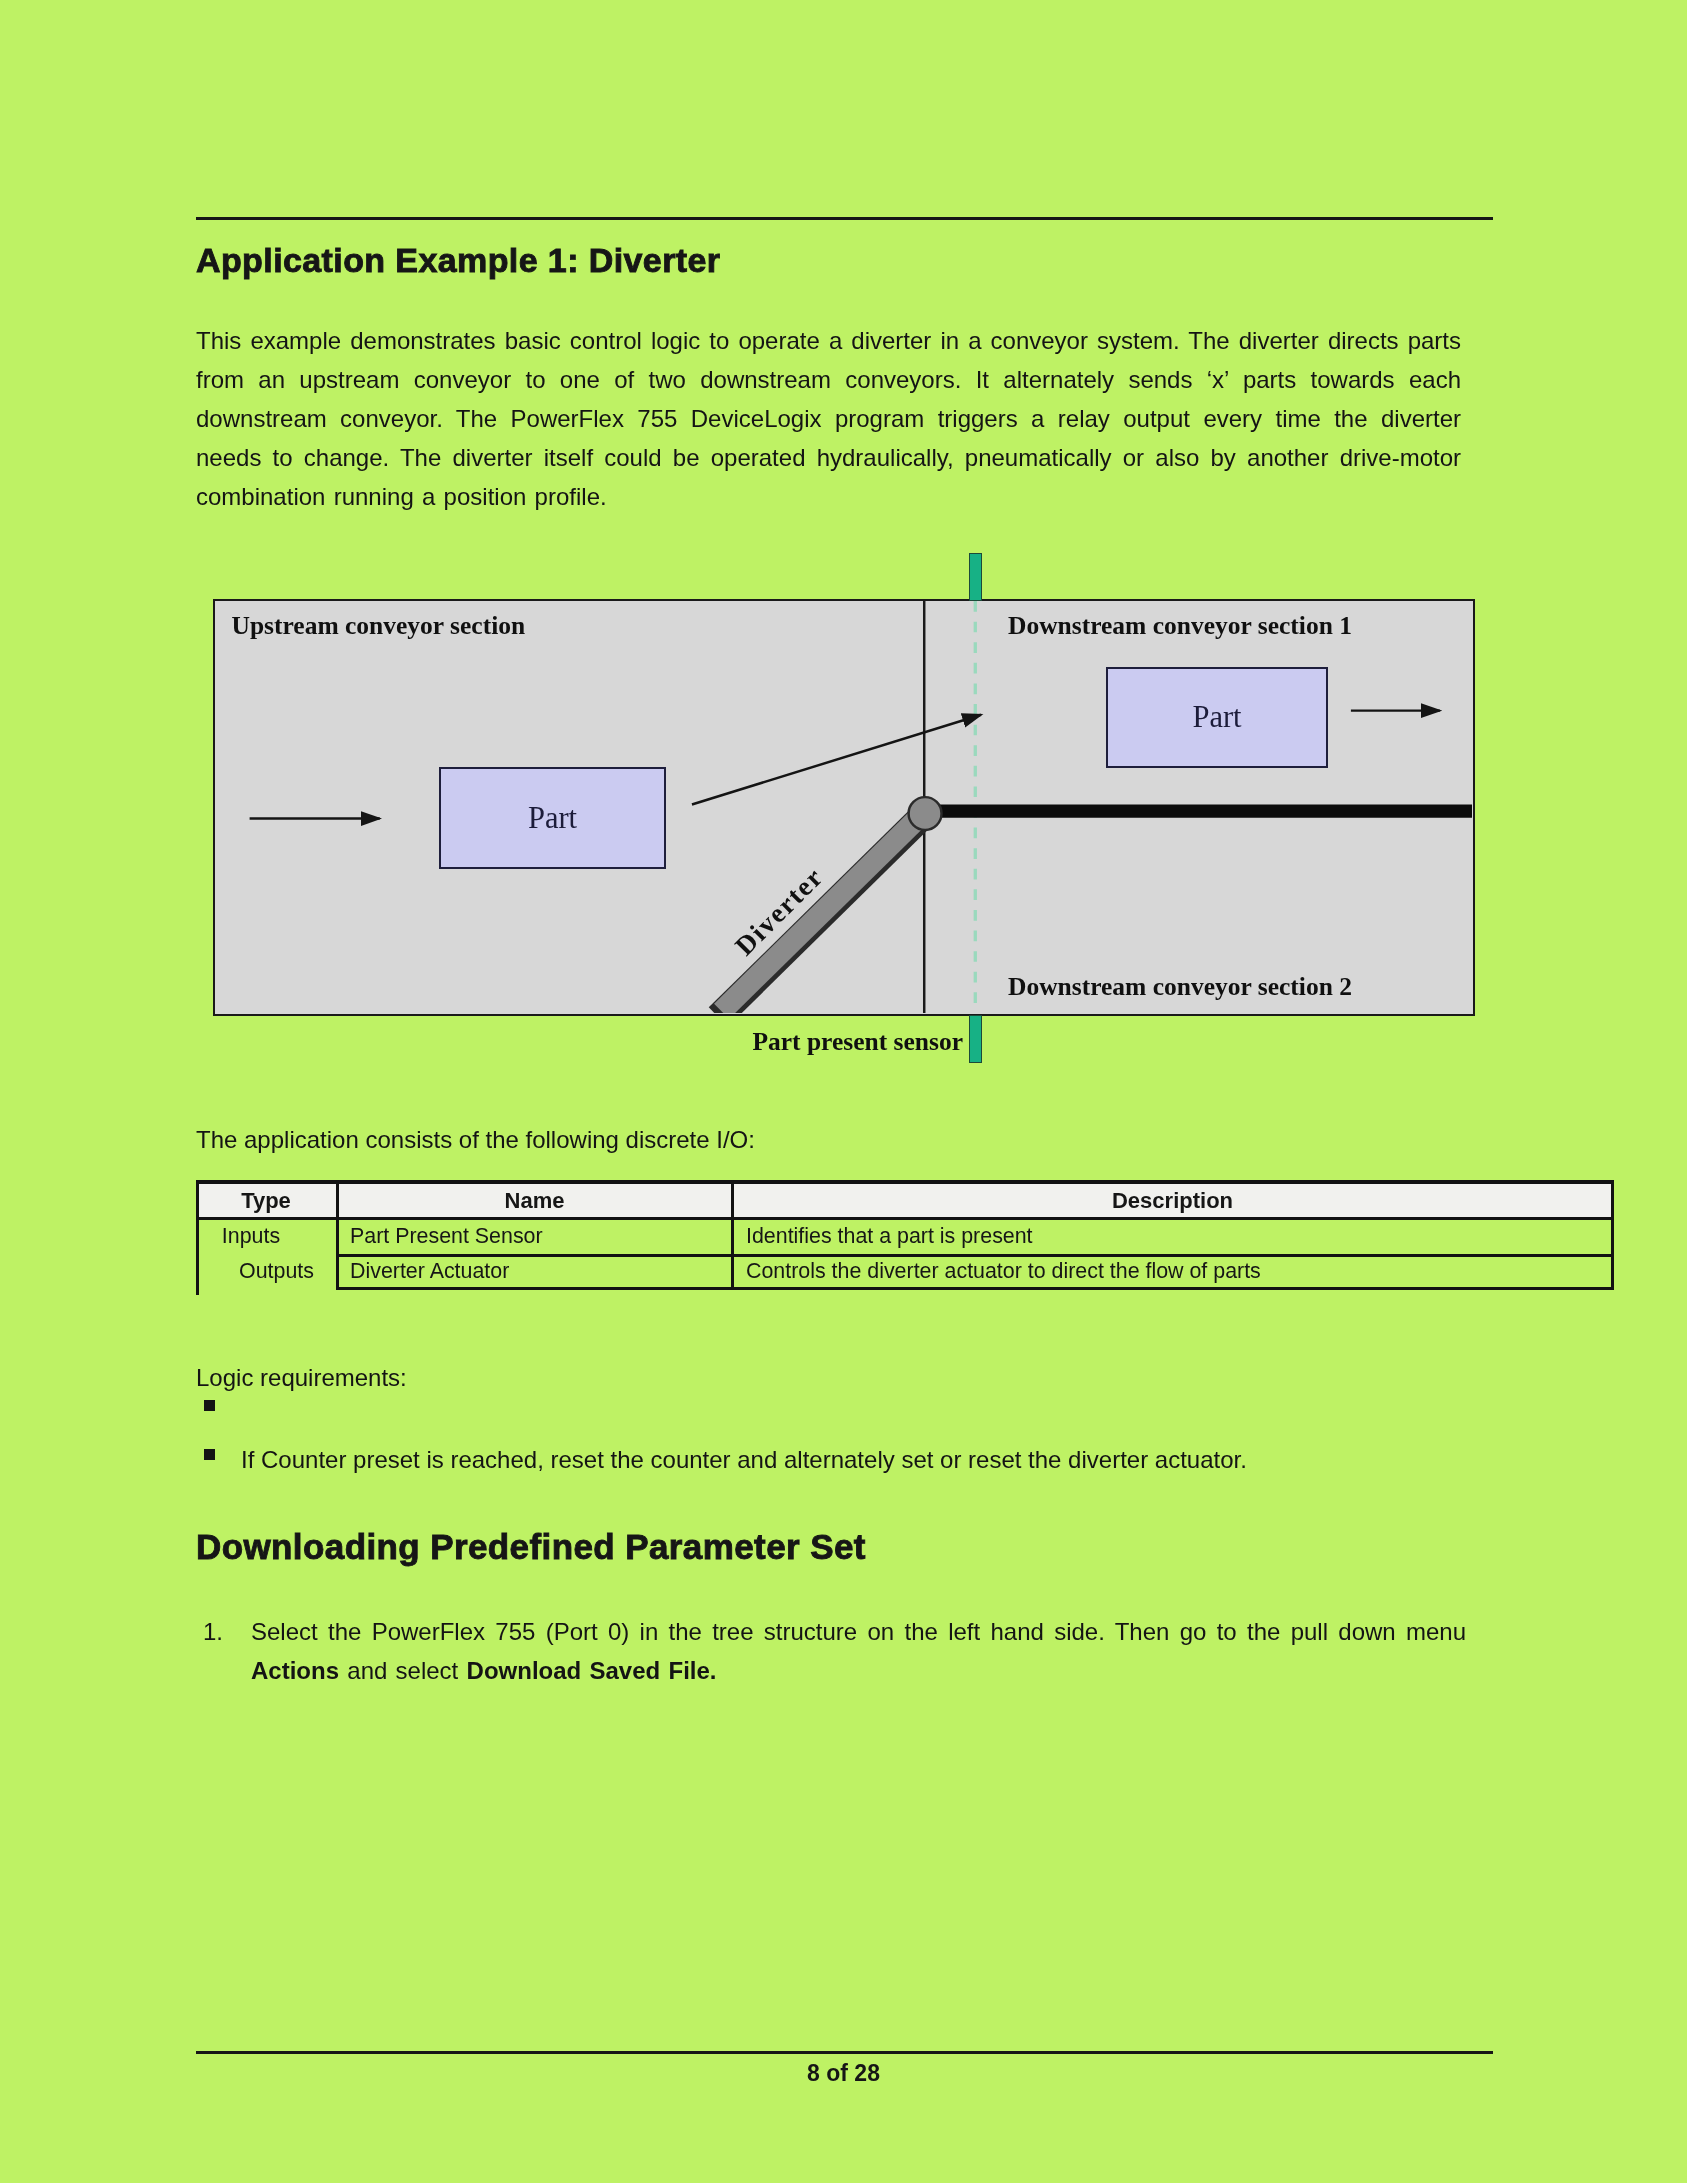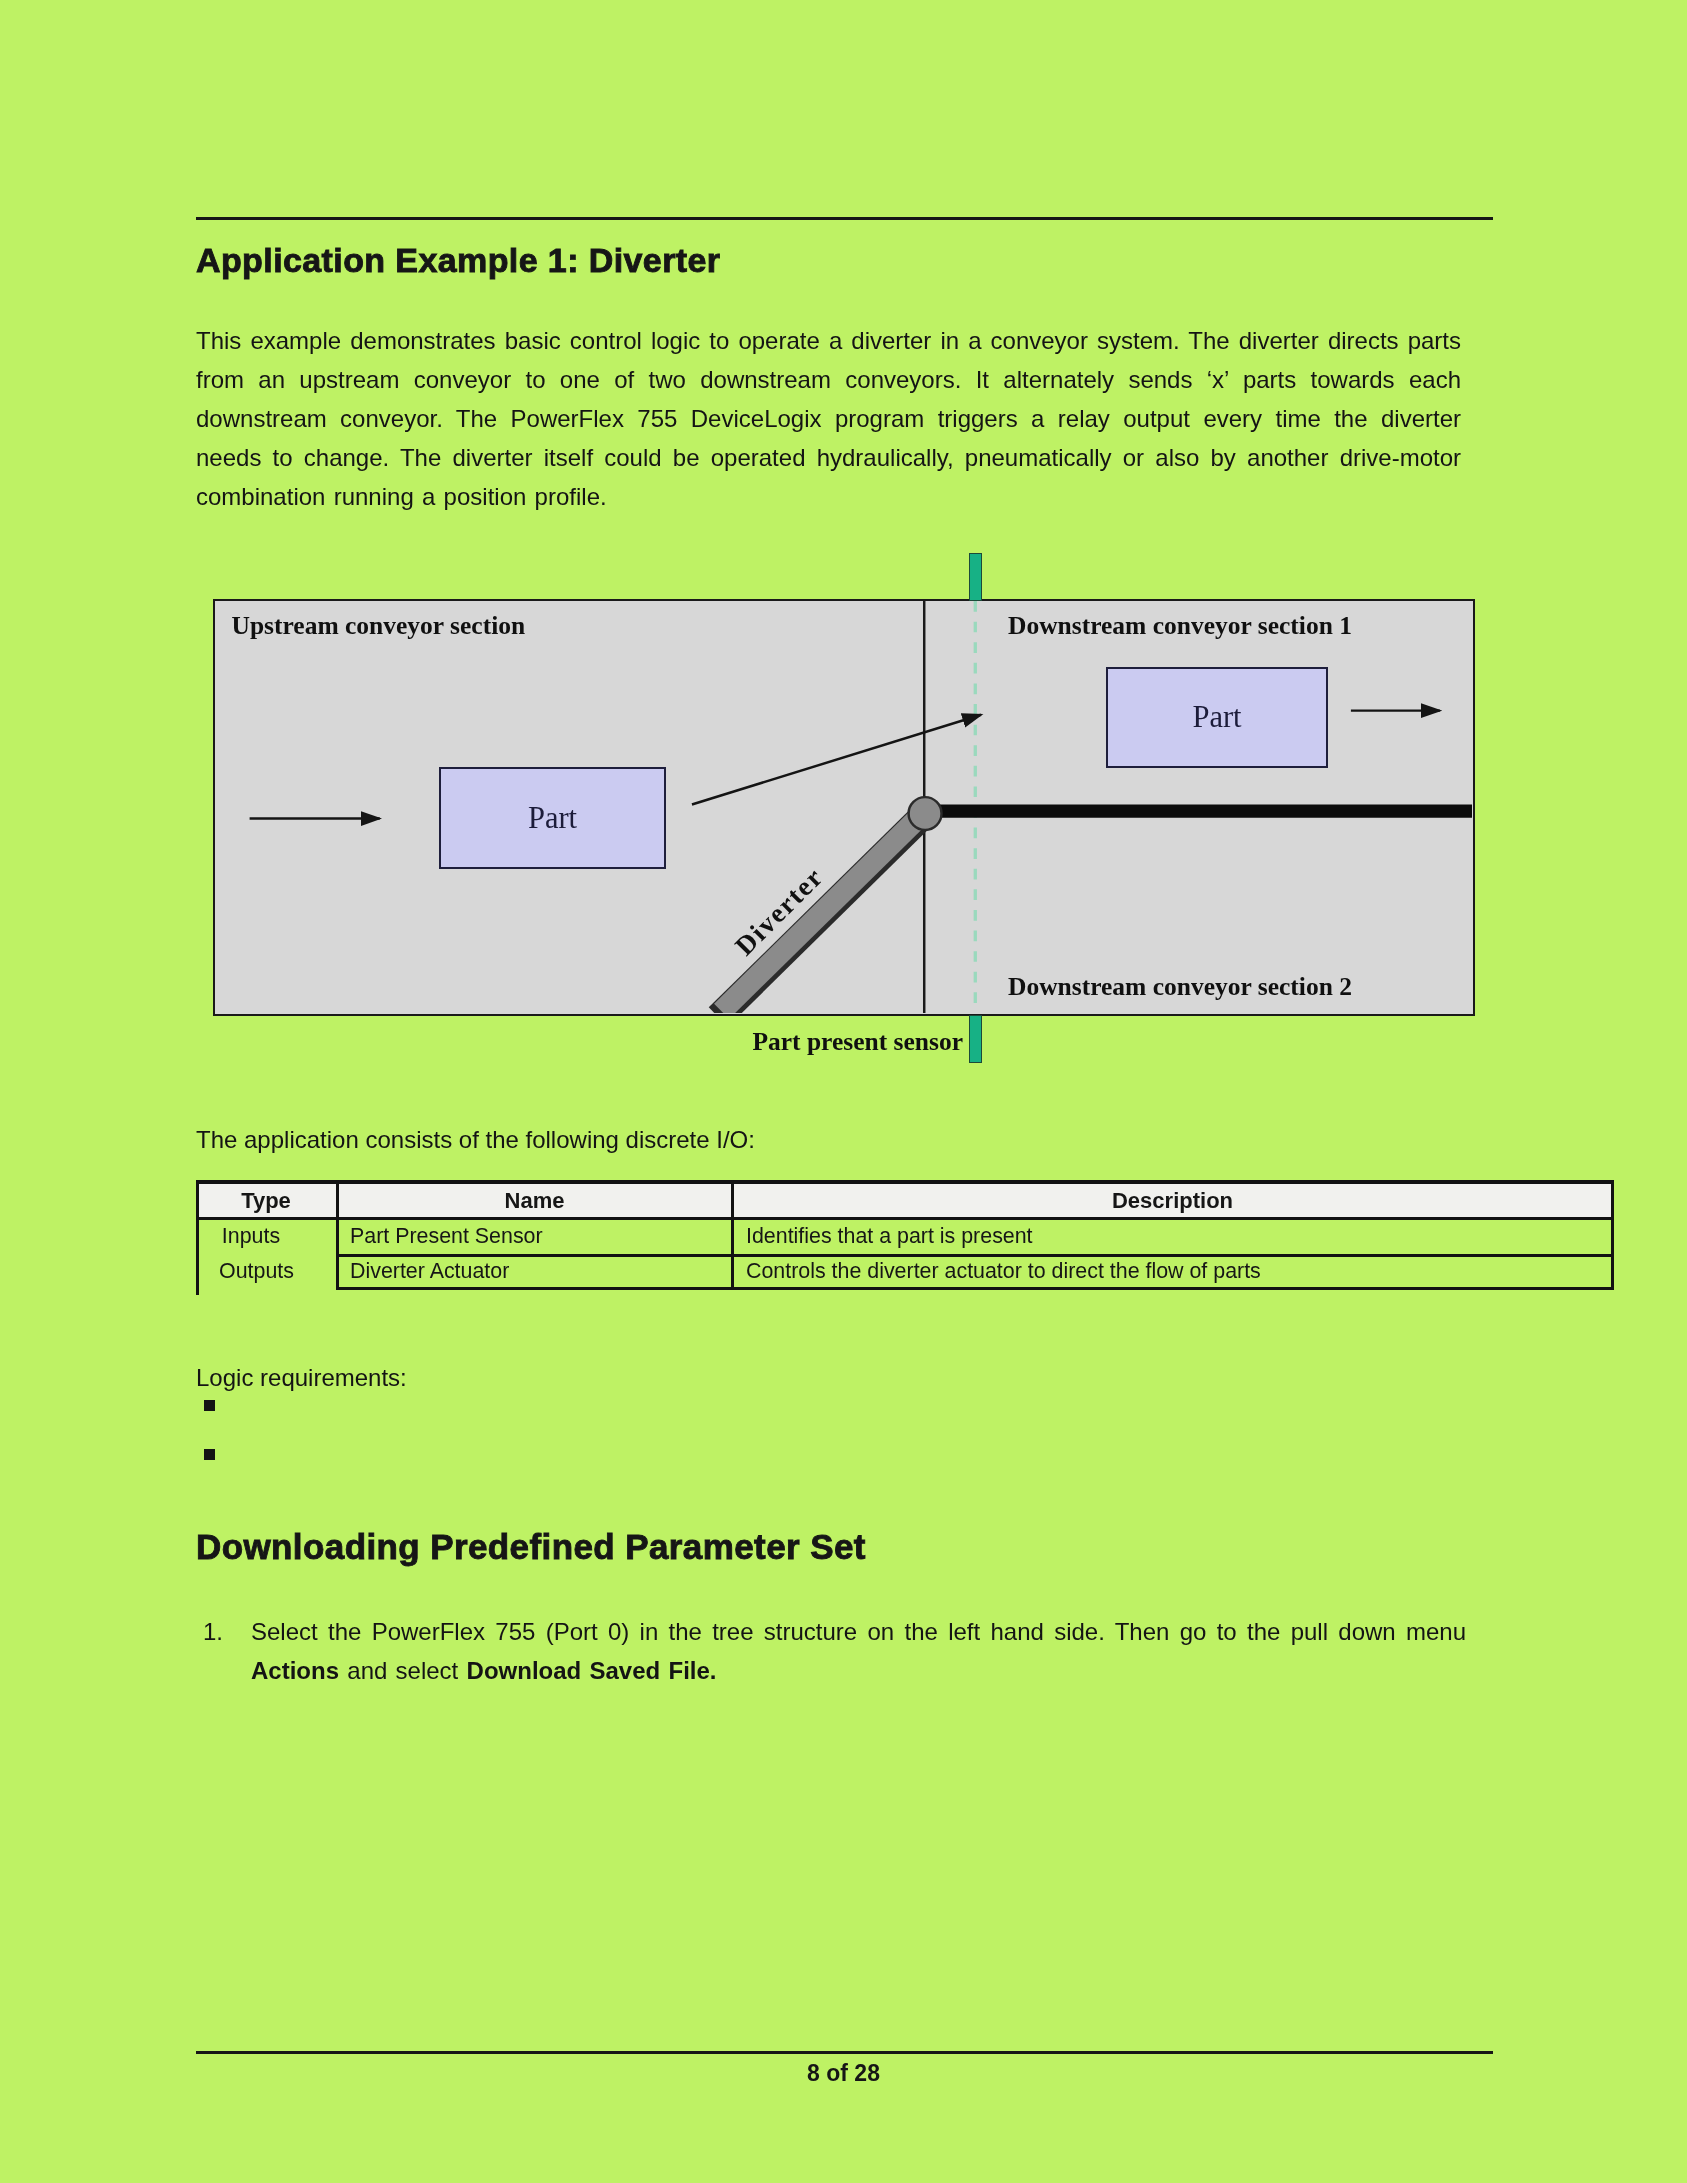--- a/index.html
+++ b/index.html
@@ -149,30 +149,31 @@
     <div class="tline" style="left:1611px;top:1180px;width:2.5px;height:110px;"></div>
 
     <div class="tcell center bold" style="left:196px;top:1184px;width:140px;">Type</div>
     <div class="tcell center bold" style="left:339px;top:1184px;width:391px;">Name</div>
     <div class="tcell center bold" style="left:734px;top:1184px;width:877px;">Description</div>
 
     <div class="tcell center" style="left:191px;top:1220px;width:120px;">Inputs</div>
     <div class="tcell" style="left:350px;top:1220px;width:379px;">Part Present Sensor</div>
     <div class="tcell" style="left:746px;top:1220px;width:857px;">Identifies that a part is present</div>
 
-    <div class="tcell center" style="left:196px;top:1255px;width:121px;">Outputs</div>
+    <div class="tcell center" style="left:196px;top:1255px;width:121px;padding-left:20px;">Outputs</div>
     <div class="tcell" style="left:350px;top:1255px;width:379px;">Diverter Actuator</div>
     <div class="tcell" style="left:746px;top:1255px;width:857px;">Controls the diverter actuator to direct the flow of parts</div>
   </div>
 
   <div class="abs bodytext nw" style="left:196px;top:1358px;">Logic requirements:</div>
 
   <div class="bullet-square" style="left:204px;top:1400px;"></div>
 
   <div class="bullet-square" style="left:204px;top:1449px;"></div>
+  <div class="abs bodytext nw" style="left:241px;top:1440px;">If Counter preset is reached, reset the counter and alternately set or reset the diverter actuator.</div>
 
   <div class="h2title">Downloading Predefined Parameter Set</div>
 
   <div class="abs bodytext stepnum">1.</div>
   <div class="abs bodytext steptext">
     <span>Select the PowerFlex 755 (Port 0) in the tree structure on the left hand side. Then go to the pull down menu </span><b>Actions</b><span> and select </span><b>Download Saved File.</b>
   </div>
 
   <div class="rule" style="left:196px;top:2051px;width:1297px;height:3.3px;"></div>
   <div class="pagenum">8 of 28</div>

